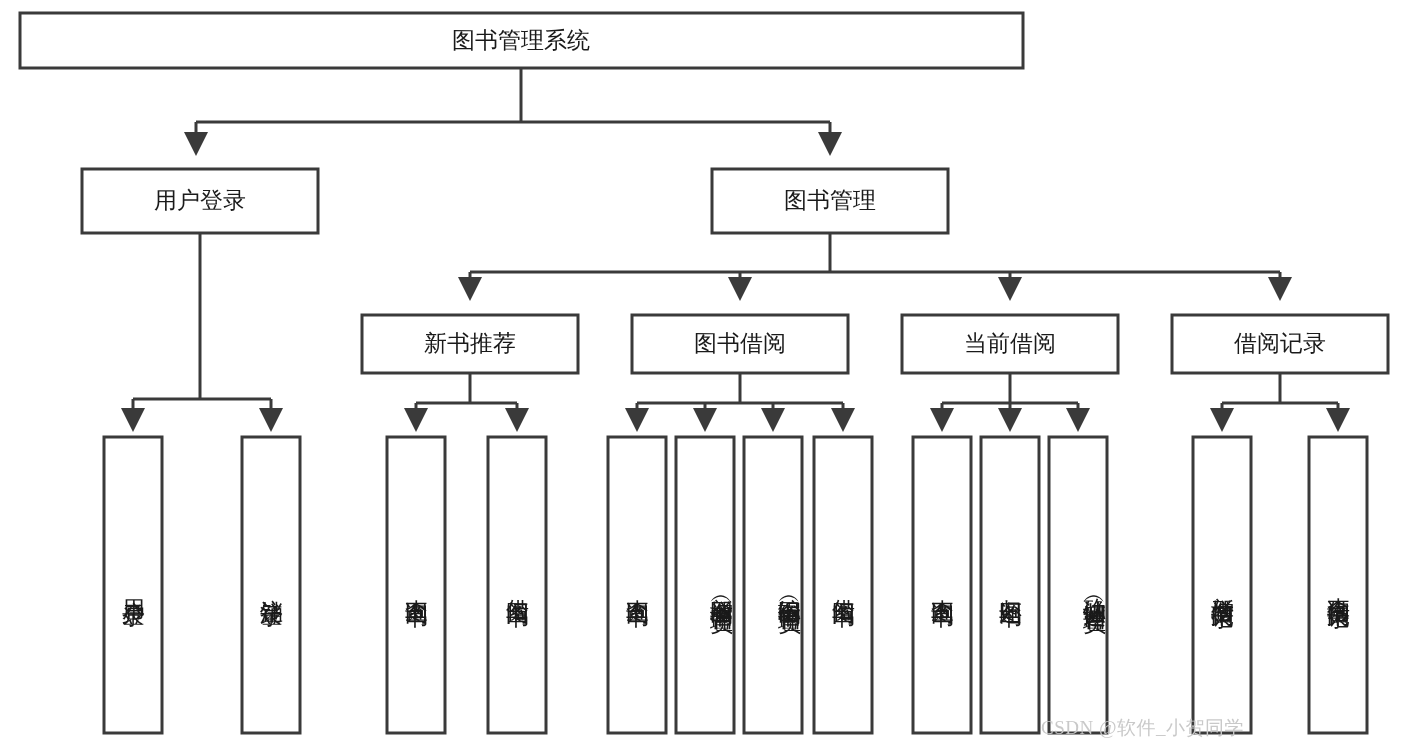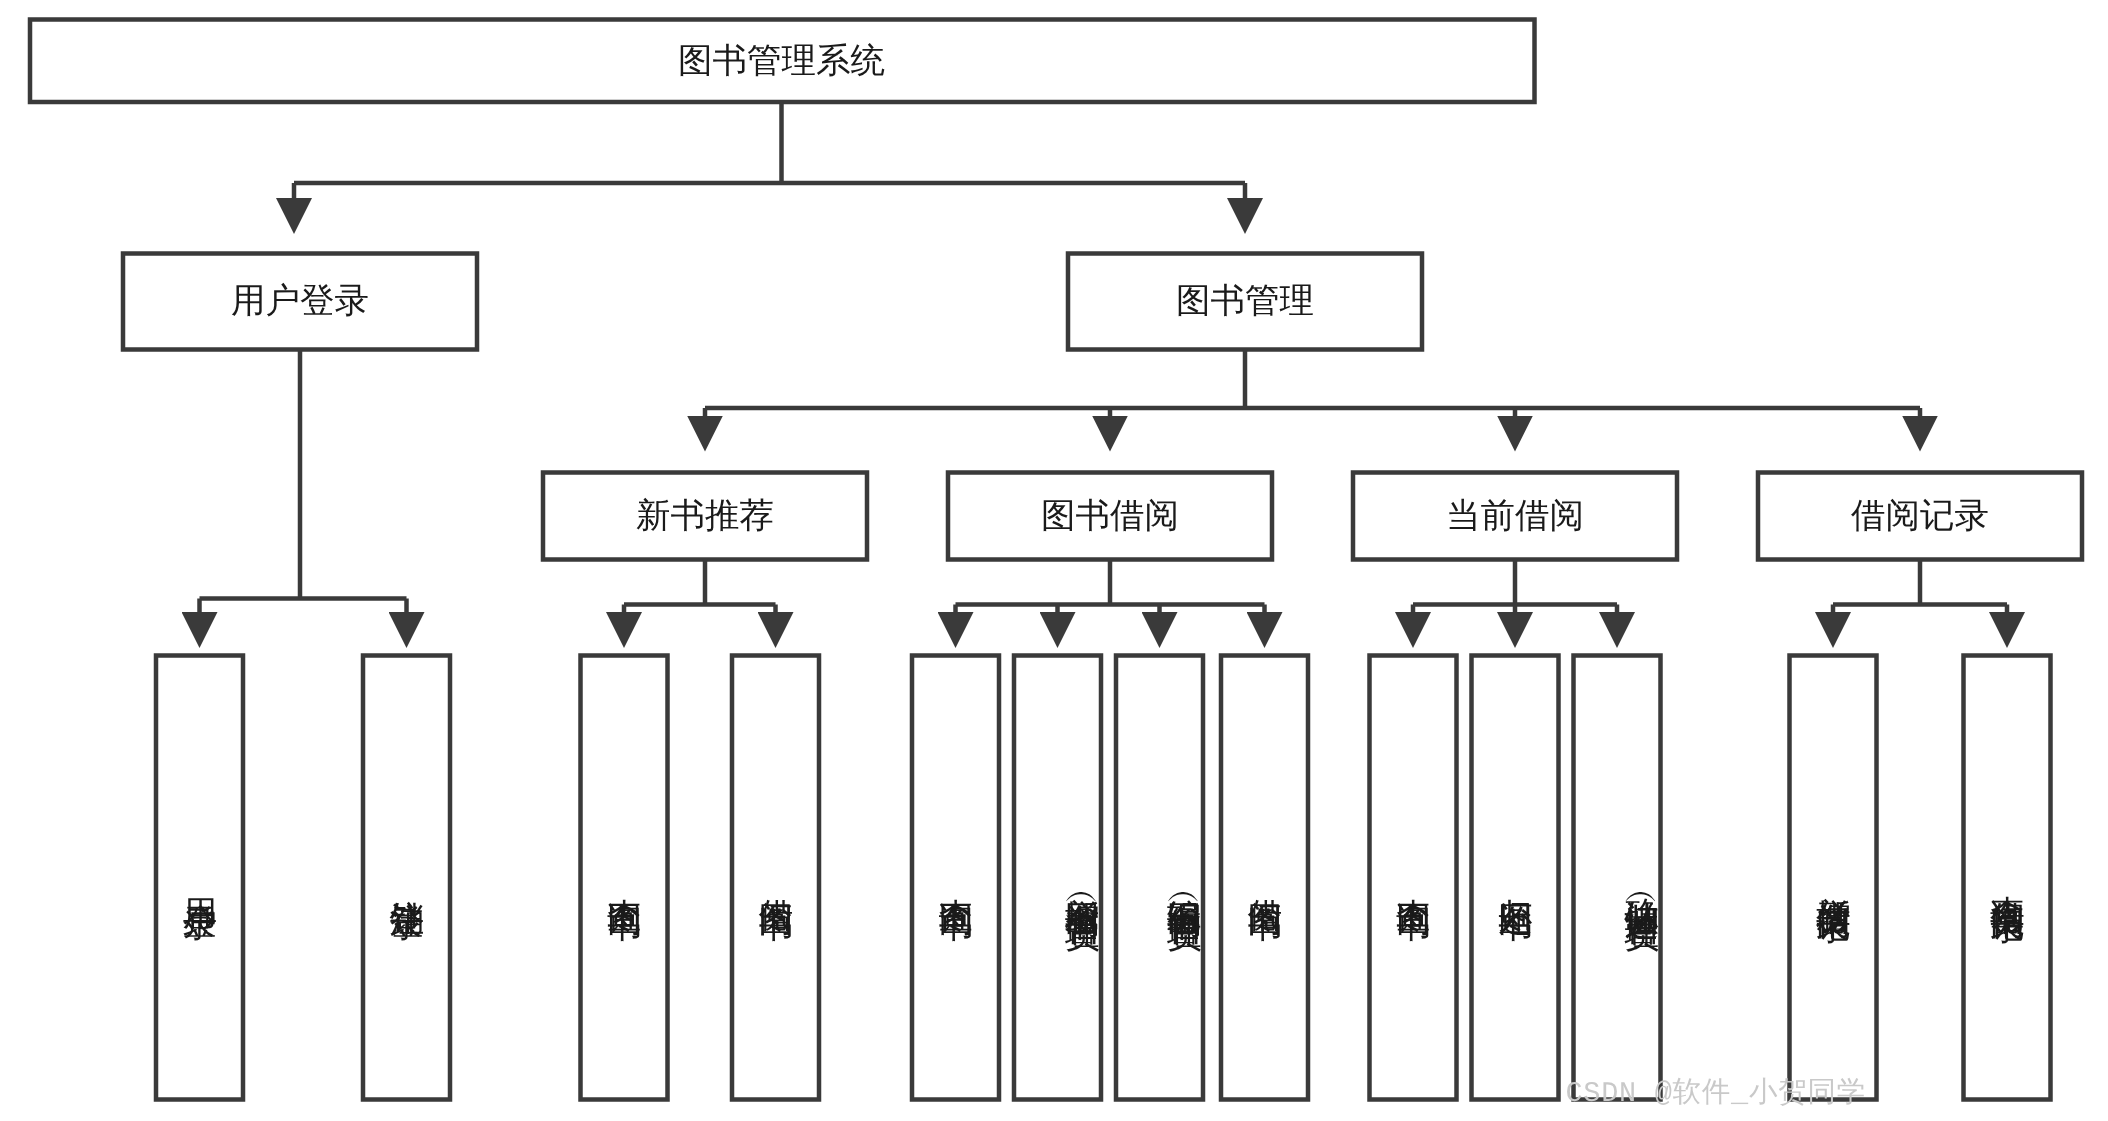--- a/index.html
+++ b/index.html
@@ -63,21 +63,21 @@
     align-items: flex-start;
     justify-content: center;
   }
   .leaf-label.center {
     align-items: center;
   }
   .watermark {
     position: absolute;
     right: 10px;
     bottom: 6px;
-    font-family: Liberation Mono, monospace;
+    font-family: Liberation Serif, serif;
     font-size: 19px;
     color: #c9c9c9;
     white-space: nowrap;
     letter-spacing: 0.5px;
   }
 </style>
 </head>
 <body>
 
 <div id="diagram-root">

